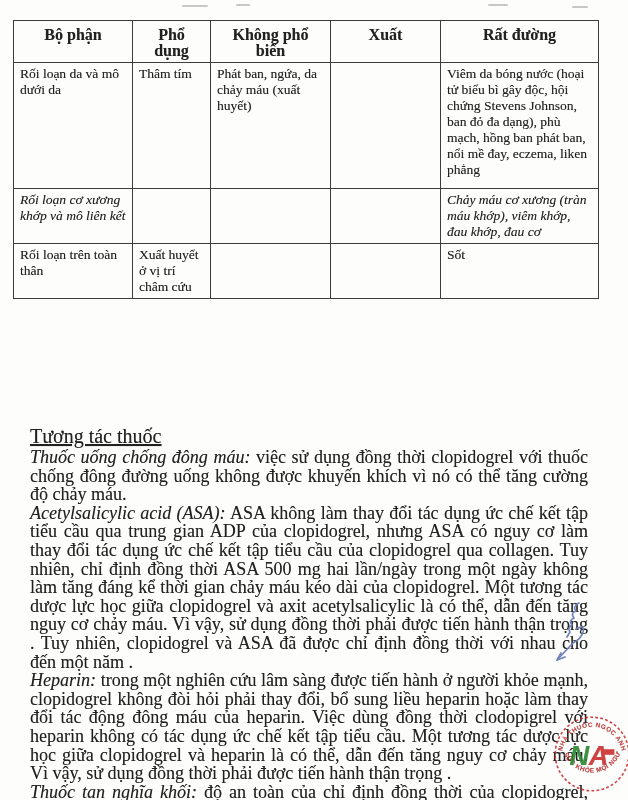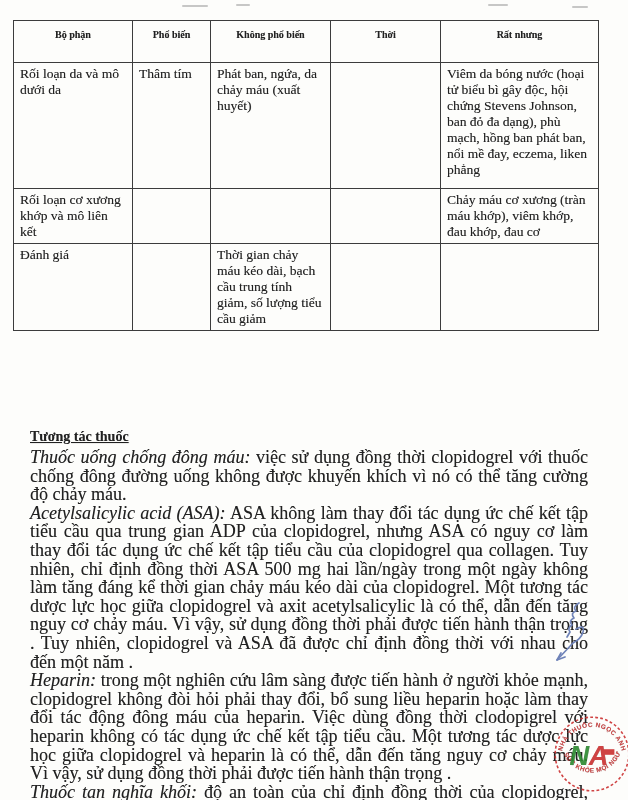--- a/index.html
+++ b/index.html
@@ -35,37 +35,37 @@
     padding: 3px 6px 3px 6px;
     font-size: 13.5px;
     line-height: 16px;
     word-wrap: break-word;
   }
   table.adr th {
     font-weight: bold;
     text-align: center;
     height: 42px;
     padding-top: 6px;
-    font-size: 10px;
+    font-size: 16px;
   }
   tr.r1 td { height: 126px; margin-top: 13px; }
-  tr.r2 td { height: 54px; }
+  tr.r2 td { height: 54px; font-style: italic; }
   tr.r3 td { height: 34px; }
   tr.r4 td { height: 50px; }
   tr.r5 td { height: 82px; }
   
   .body-text {
     position: absolute;
     left: 30px; top: 427px;
     width: 558px;
   }
   .section-heading {
-    font-weight: bold;
+    font-weight: normal;
     text-decoration: underline;
-    font-size: 14px;
+    font-size: 20px;
     line-height: 19px;
     margin-bottom: 2px;
   }
   .body-text p {
     font-size: 18px;
     line-height: 18.6px;
     text-align: justify;
   }
   .body-text p .lead { font-style: italic; }
   
@@ -99,47 +99,47 @@
     <colgroup>
       <col style="width:119px">
         <col style="width:78px">
         <col style="width:120px">
         <col style="width:110px">
         <col style="width:158px">
     </colgroup>
     <thead>
       <tr>
         <th>Bộ phận</th>
-        <th>Phổ biến</th>
+        <th>Phổ dụng</th>
         <th>Không phổ biến</th>
-        <th>Thời</th>
-        <th>Rất nhưng</th>
+        <th>Xuất</th>
+        <th>Rất đường</th>
       </tr>
     </thead>
     <tbody>
       <tr class="r1">
         <td>Rối loạn da và mô dưới da</td>
         <td>Thâm tím</td>
         <td>Phát ban, ngứa, da chảy máu (xuất huyết)</td>
         <td></td>
         <td>Viêm da bóng nước (hoại tử biểu bì gây độc, hội chứng Stevens Johnson, ban đỏ đa dạng), phù mạch, hồng ban phát ban, nổi mề đay, eczema, liken phẳng</td>
       </tr>
       <tr class="r2">
         <td>Rối loạn cơ xương khớp và mô liên kết</td>
         <td></td>
         <td></td>
         <td></td>
         <td>Chảy máu cơ xương (tràn máu khớp), viêm khớp, đau khớp, đau cơ</td>
       </tr>
-      <tr class="r5">
-        <td>Đánh giá</td>
-        <td></td>
-        <td>Thời gian chảy máu kéo dài, bạch cầu trung tính giảm, số lượng tiểu cầu giảm</td>
+      <tr class="r4">
+        <td>Rối loạn trên toàn thân</td>
+        <td>Xuất huyết ở vị trí châm cứu</td>
         <td></td>
         <td></td>
+        <td>Sốt</td>
       </tr>
     </tbody>
   </table>
 
   <div class="body-text">
     <div class="section-heading">Tương tác thuốc</div>
     <p><span class="lead">Thuốc uống chống đông máu:</span><span> việc sử dụng đồng thời clopidogrel với thuốc chống đông đường uống không được khuyến khích vì nó có thể tăng cường độ chảy máu.</span></p>
     <p><span class="lead">Acetylsalicylic acid (ASA):</span><span> ASA không làm thay đổi tác dụng ức chế kết tập tiểu cầu qua trung gian ADP của clopidogrel, nhưng ASA có nguy cơ làm thay đổi tác dụng ức chế kết tập tiểu cầu của clopidogrel qua collagen. Tuy nhiên, chỉ định đồng thời ASA 500 mg hai lần/ngày trong một ngày không làm tăng đáng kể thời gian chảy máu kéo dài của clopidogrel. Một tương tác dược lực học giữa clopidogrel và axit acetylsalicylic là có thể, dẫn đến tăng nguy cơ chảy máu. Vì vậy, sử dụng đồng thời phải được tiến hành thận trọng . Tuy nhiên, clopidogrel và ASA đã được chỉ định đồng thời với nhau cho đến một năm .</span></p>
     <p><span class="lead">Heparin:</span><span> trong một nghiên cứu lâm sàng được tiến hành ở người khỏe mạnh, clopidogrel không đòi hỏi phải thay đổi, bổ sung liều heparin hoặc làm thay đổi tác động đông máu của heparin. Việc dùng đồng thời clodopigrel với heparin không có tác dụng ức chế kết tập tiểu cầu. Một tương tác dược lực học giữa clopidogrel và heparin là có thể, dẫn đến tăng nguy cơ chảy máu. Vì vậy, sử dụng đồng thời phải được tiến hành thận trọng .</span></p>
     <p><span class="lead">Thuốc tan nghĩa khối:</span><span> độ an toàn của chỉ định đồng thời của clopidogrel, thuốc tan huyết khối fibrin hoặc không fibrin đặc hiệu và heparins đã được quan sát ở bệnh nhân nhồi máu cơ tim cấp tính. Tỷ lệ chảy máu có ý nghĩa lâm sàng tương tự như quan sát thấy trên bệnh nhân dùng các thuốc tan huyết khối và heparin đồng thời với ASA.</span></p>

